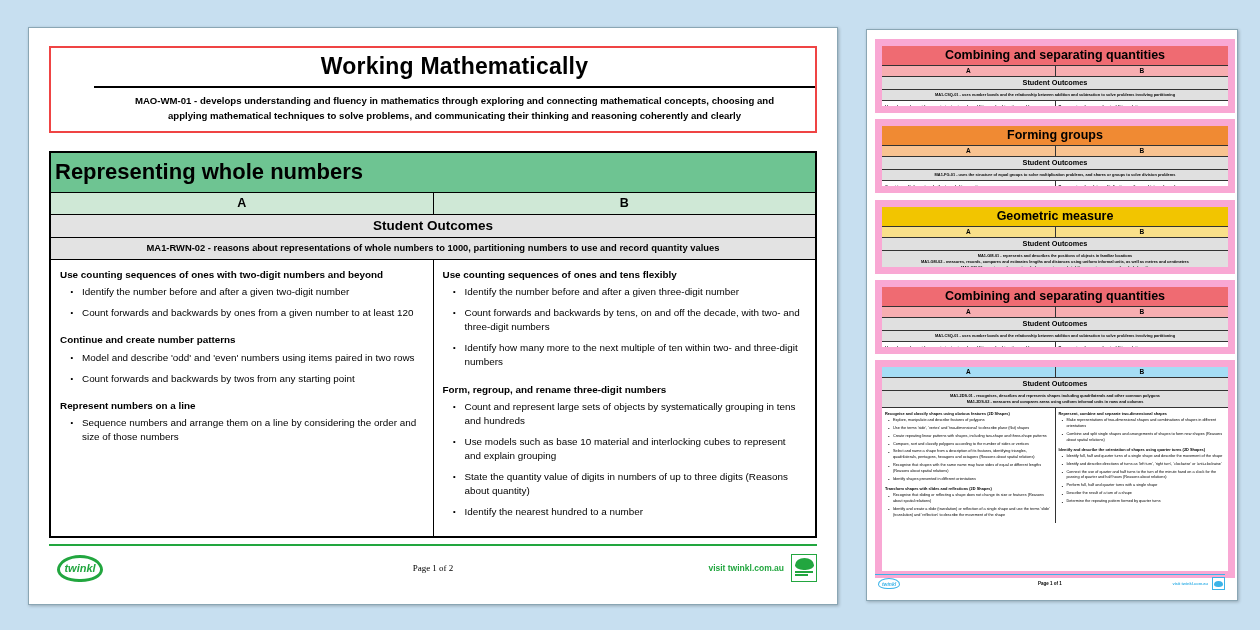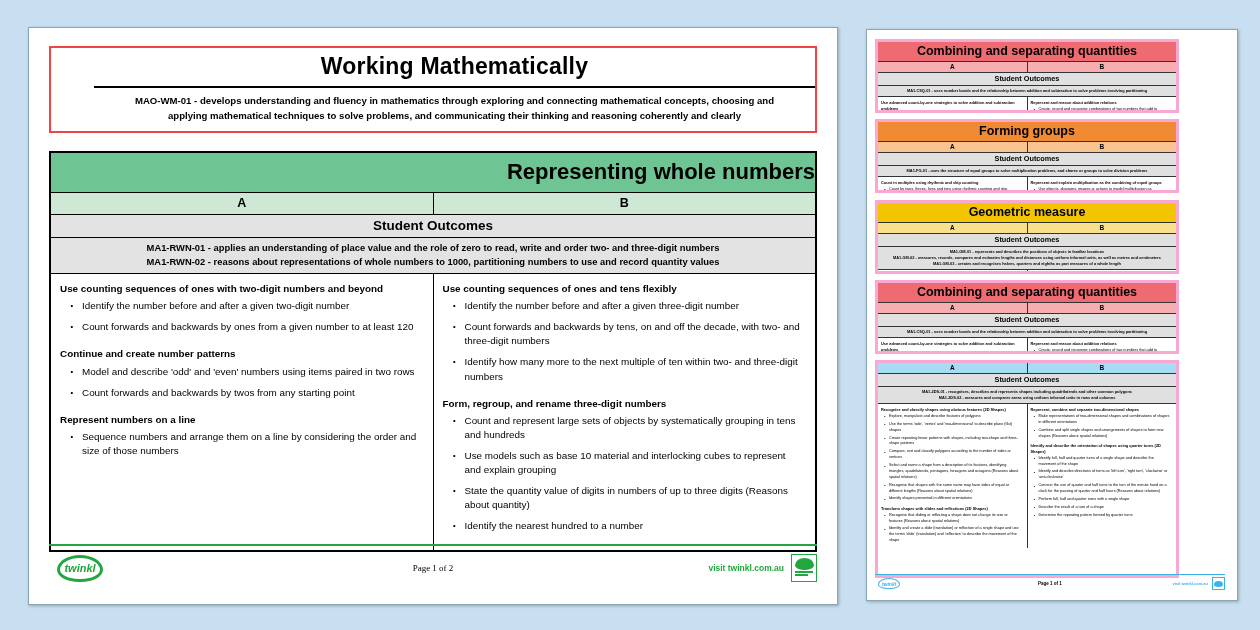--- a/index.html
+++ b/index.html
@@ -41,24 +41,24 @@
     padding: 6px 20px 7px 20px;
     color: #000;
   }
 
   .rwn-table {
     margin-top: 18px;
     border: 2px solid #000;
   }
   .rwn-title {
     background: #6ec492;
-    text-align: right;
+    text-align: left;
     font-size: 22px;
     font-weight: bold;
-    padding: 6px 0 7px 12px;
+    padding: 6px 0 7px 4px;
     border-bottom: 1.5px solid #000;
   }
   .rwn-ab {
     display: flex;
     background: #cfe8d6;
     border-bottom: 1.5px solid #000;
   }
   .rwn-ab > div {
     flex: 1;
     text-align: center;
@@ -170,23 +170,23 @@
     position: absolute;
     left: 866px; top: 29px;
     width: 372px; height: 572px;
     background: #ffffff;
     border: 1px solid #8aa6b4;
     box-shadow: 1px 1px 3px rgba(0,0,0,0.25);
   }
   .panel {
     position: absolute;
     left: 8px;
-    width: 304px;
+    width: 360px;
     background: #fff;
-    border: 3px solid #f9a8d4;
+    border: 7px solid #f9a8d4;
     overflow: hidden;
   }
   .p-title {
     text-align: center;
     font-weight: bold;
     font-size: 12.5px;
     padding: 2px 0 3px 0;
     border-bottom: 1px solid #333;
     color: #000;
   }
@@ -274,21 +274,20 @@
     </div>
 
     <div class="rwn-table">
       <div class="rwn-title">Representing whole numbers</div>
       <div class="rwn-ab">
         <div>A</div>
         <div>B</div>
       </div>
       <div class="rwn-so">Student Outcomes</div>
       <div class="rwn-codes" id="main-codes">
-          <div>MA1-RWN-01 - applies an understanding of place value and the role of zero to read, write and order two- and three-digit numbers</div>
           <div>MA1-RWN-02 - reasons about representations of whole numbers to 1000, partitioning numbers to use and record quantity values</div>
         </div>
       <div class="rwn-body">
         <div class="rwn-col left" id="col-a">
             <div class="hd">Use counting sequences of ones with two-digit numbers and beyond</div>
             <ul class="bl">
               <li>Identify the number before and after a given two-digit number</li>
               <li>Count forwards and backwards by ones from a given number to at least 120</li>
             </ul>
             <div class="hd">Continue and create number patterns</div>

